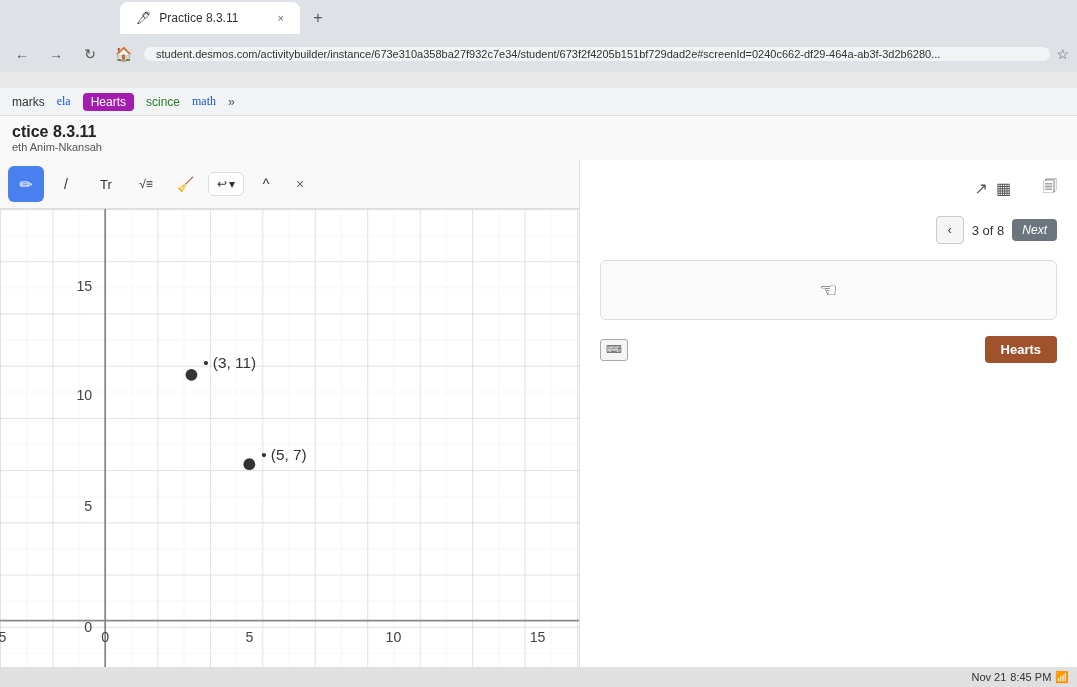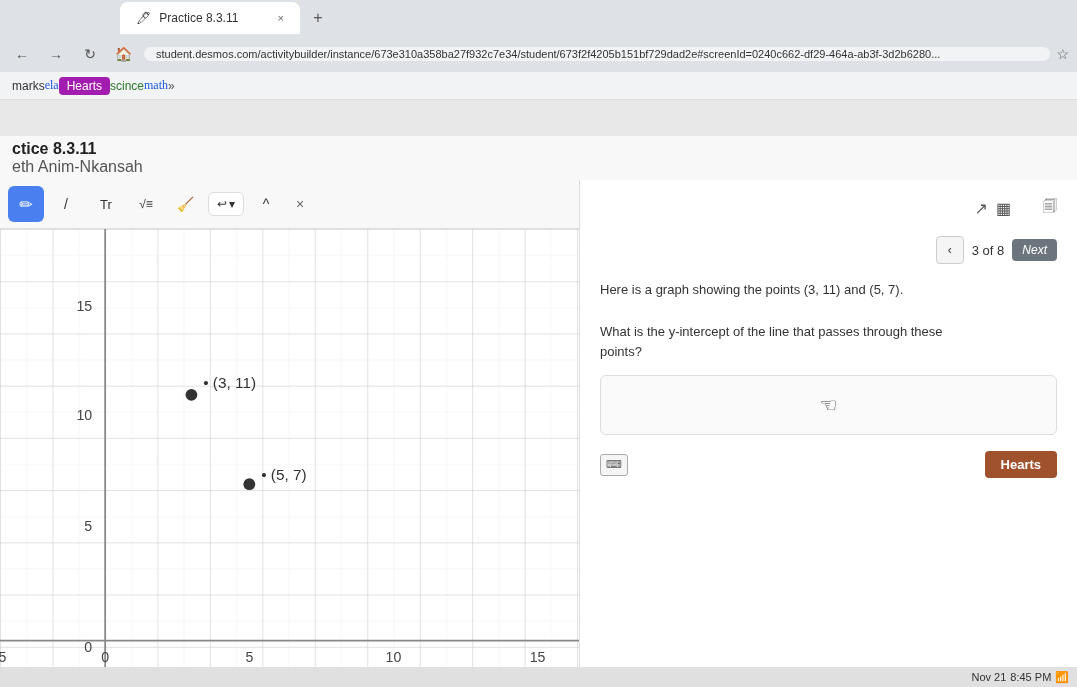--- a/index.html
+++ b/index.html
@@ -91,23 +91,24 @@
       font-size: 14px;
     }
 
     
     .bookmark-bar {
       background: #f1f3f4;
       height: 28px;
       display: flex;
       align-items: center;
       padding: 0 12px;
-      gap: 0;
+      gap: 12px;
       font-size: 12px;
       border-bottom: 1px solid #ddd;
+      margin-top: 16px;
     }
     .bookmark-item {
       color: #333;
       cursor: pointer;
       white-space: nowrap;
     }
     .bookmark-item.active {
       background: #a21caf;
       color: white;
       padding: 2px 8px;
@@ -123,29 +124,28 @@
     }
     .bookmark-chevron {
       color: #555;
       font-size: 12px;
     }
 
     
     .page-header {
       background: #f8f8f8;
       padding: 4px 12px;
-      margin-top: 36px;
     }
     .page-title {
       font-size: 16px;
       font-weight: bold;
       color: #222;
     }
     .page-subtitle {
-      font-size: 16px;
+      font-size: 11px;
       color: #555;
     }
 
     
     .main-content {
       display: flex;
       height: calc(687px - 72px - 28px - 44px);
       background: #fff;
     }
 
@@ -455,26 +455,20 @@
       <span style="font-size:14px; cursor:pointer; color:#555;">🗐</span>
     </div>
 
     <div class="problem-nav">
       <div class="nav-arrow">‹</div>
       <span>3 of 8</span>
       <button class="next-btn">Next</button>
     </div>
 
 
-    <div class="problem-description">
-      <p>Here is a graph showing the points (3, 11) and (5, 7).</p>
-      <br>
-      <p>What is the y-intercept of the line that passes through these</p>
-      <p>points?</p>
-    </div>
 
     <div class="answer-area">
       <span class="hand-icon">☜</span>
     </div>
 
     <div class="answer-footer">
       <div class="keyboard-icon">
         <span>⌨</span>
       </div>
       <button class="submit-btn">Hearts</button>

